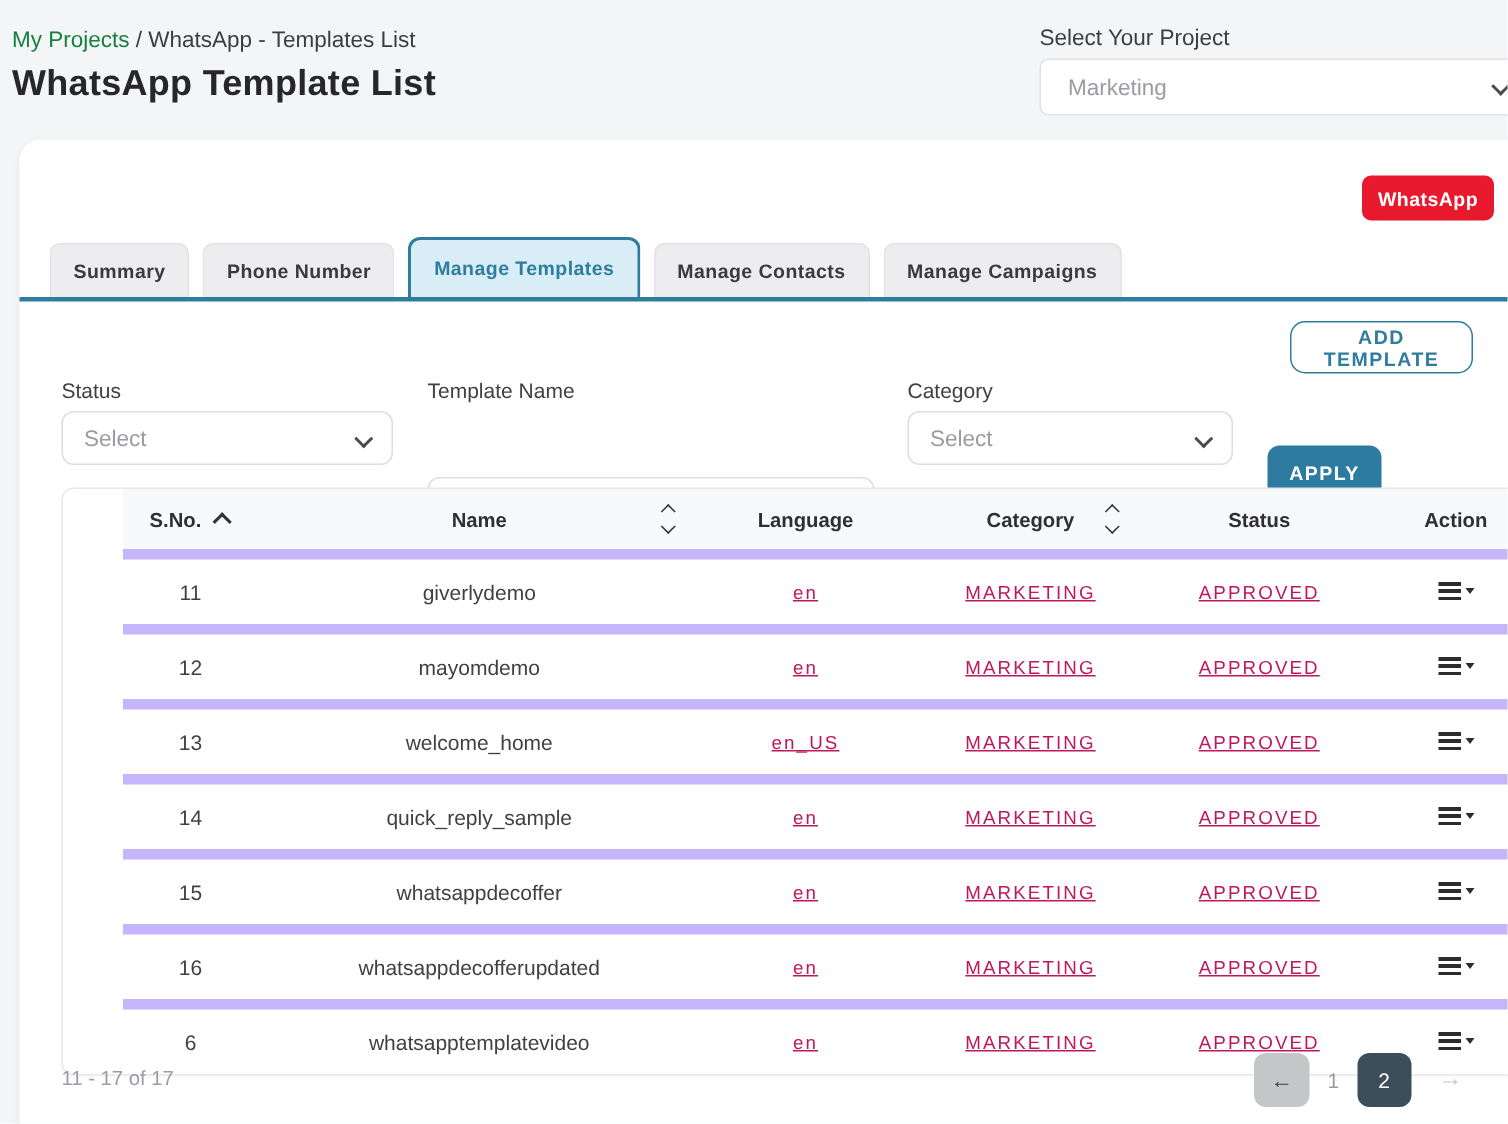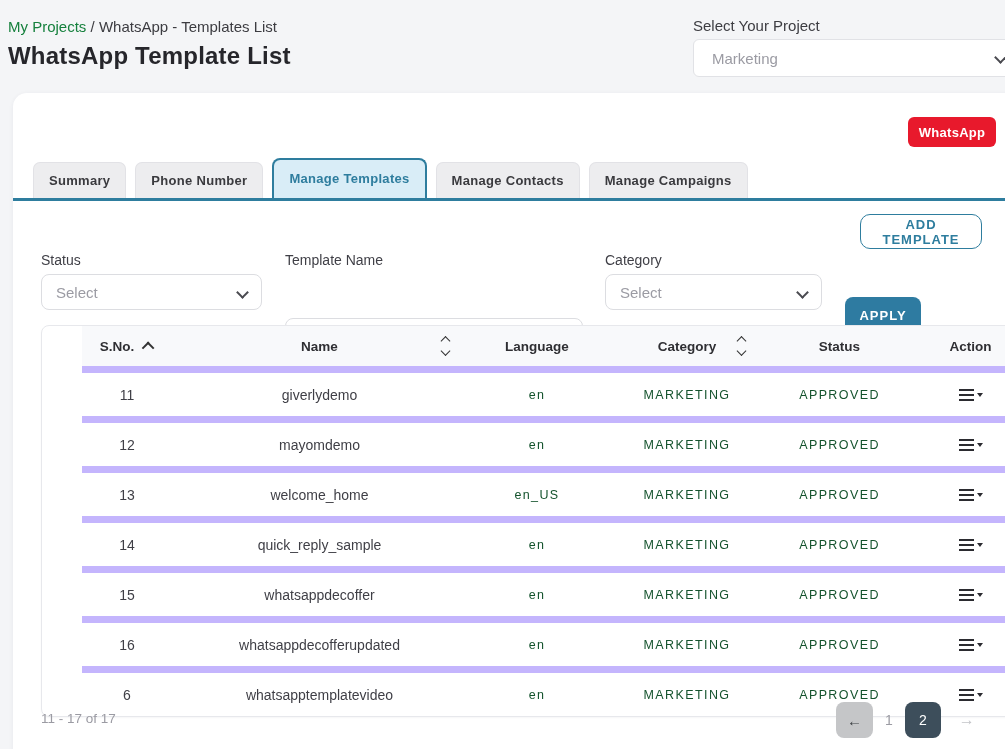--- a/index.html
+++ b/index.html
@@ -82,21 +82,21 @@
     border:1px solid #e7e8ec; border-radius:8px; overflow:hidden;
     box-shadow:0 1px 2px rgba(30,30,60,0.04);
     padding-left:40px;
   }
   .t-row { display:grid; grid-template-columns:90px 295px 140px 160px 145px auto; align-items:center; }
   .t-head { background:#f8f9fb; height:40px; }
   .t-head .t-cell { font-size:13.5px; font-weight:700; color:#2f2f33; }
   .t-cell { text-align:center; position:relative; }
   .t-body-row { height:43px; border-top:7px solid #c4b5fd; background:#fff; }
   .cell-sno, .cell-name { font-size:14px; color:#3f3f46; }
-  .cell-lang, .cell-cat, .cell-status { font-size:12.5px; color:#14532d; letter-spacing:1.4px; }
+  .cell-lang, .cell-cat, .cell-status { font-size:12.5px; color:#be185d; letter-spacing:1.4px;text-decoration:underline; }
   
   .sort-single { display:inline-block; margin-left:11px; width:7px; height:7px;
     border-left:2px solid #333; border-top:2px solid #333; transform:rotate(45deg) translateY(2px); }
   .sort-stack { position:absolute; right:18px; top:50%; transform:translateY(-50%);
     display:flex; flex-direction:column; gap:3px; cursor:pointer; }
   .sort-stack i { display:block; width:6px; height:6px; border-left:1.6px solid #333; border-top:1.6px solid #333; }
   .sort-stack .up   { transform:rotate(45deg); }
   .sort-stack .down { transform:rotate(225deg); }
   
   .action-btn { display:inline-flex; align-items:center; gap:3px; cursor:pointer; background:none; border:none; padding:4px; }

